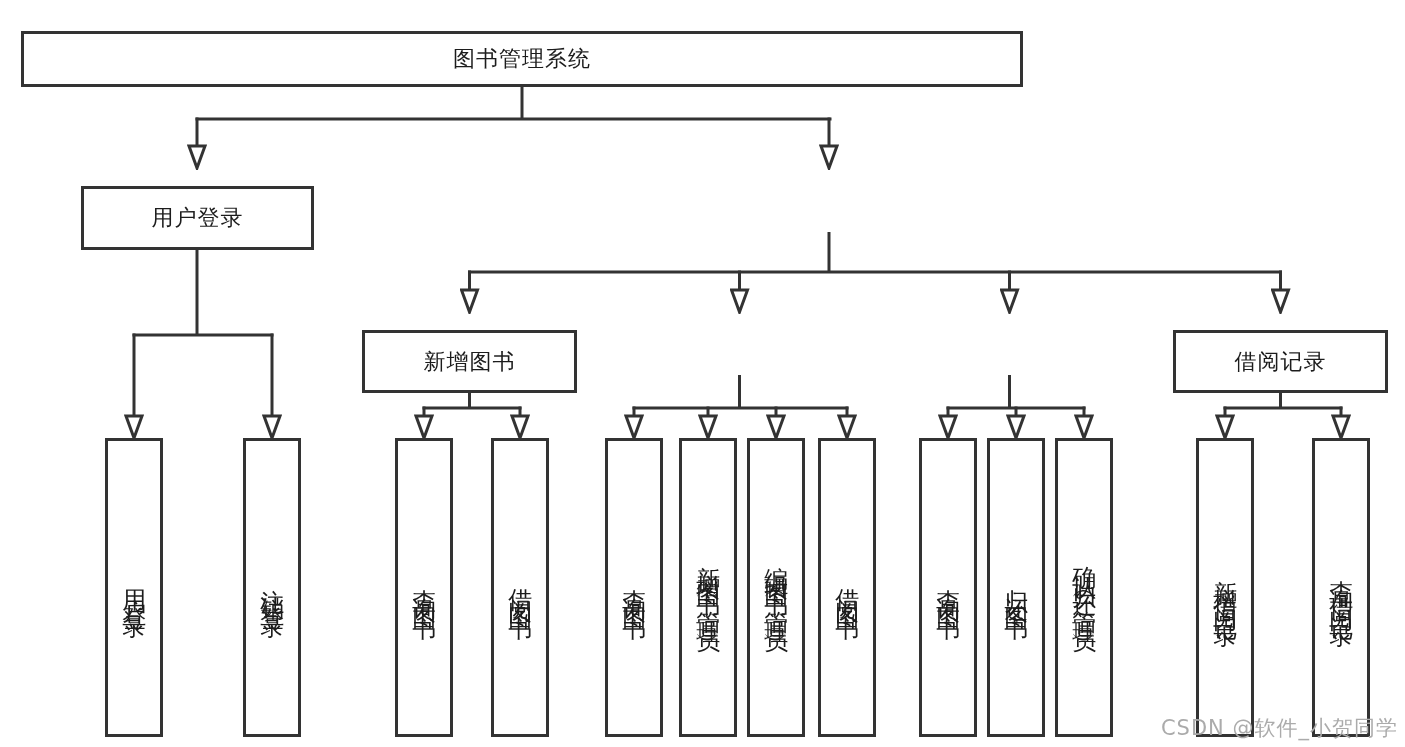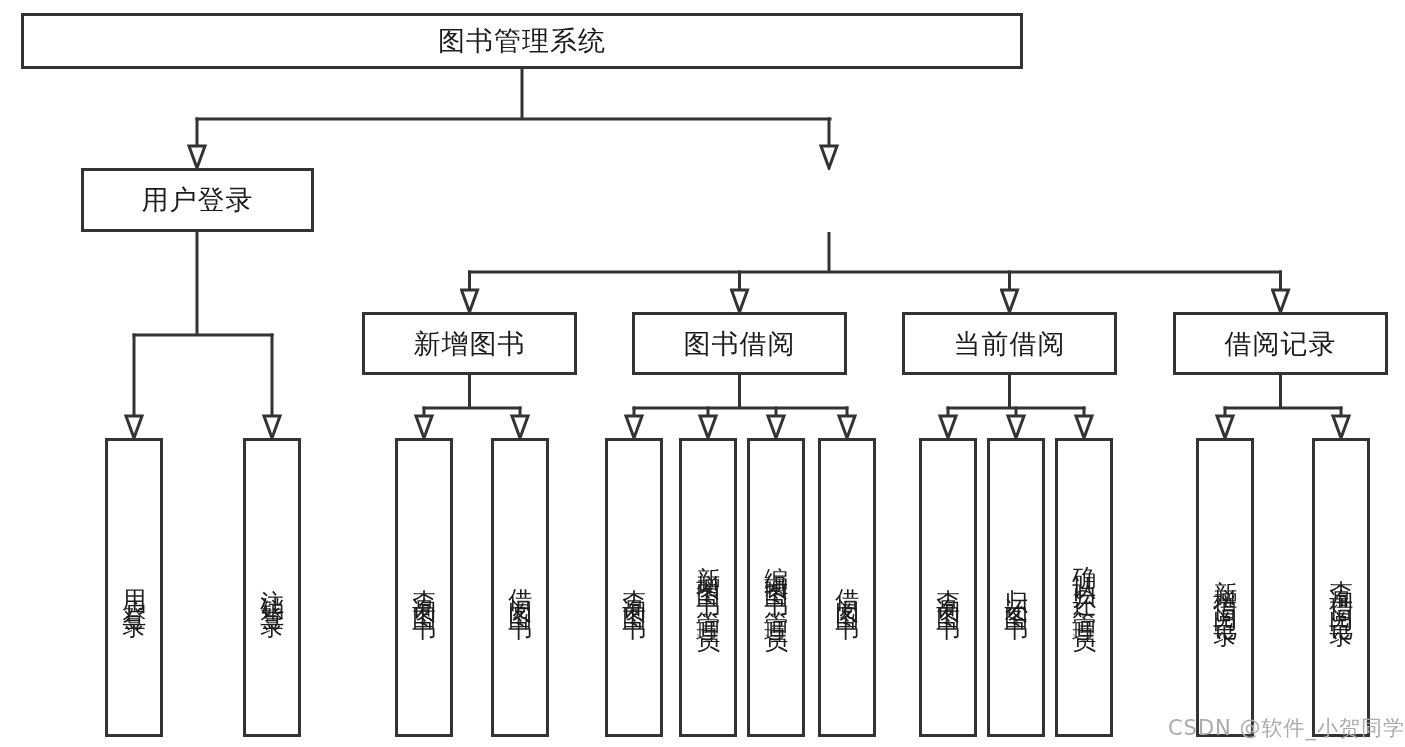--- a/index.html
+++ b/index.html
@@ -14,31 +14,31 @@
   .wires{position:absolute;left:0;top:0;width:1405px;height:747px;}
   .wires path{stroke:#333333;stroke-width:3;fill:none;}
   .node{
     position:absolute;
     box-sizing:border-box;
     border:3px solid #333333;
     background:#ffffff;
     display:flex;align-items:center;justify-content:center;
     color:#1c1c1c;
   }
-  .node-h{font-size:27px;letter-spacing:1px;white-space:nowrap;}
+  .node-h{font-size:22px;letter-spacing:1px;white-space:nowrap;margin-top:18px;}
   .node-v{
     writing-mode:vertical-rl;
     text-orientation:mixed;
     font-size:24px;
     letter-spacing:9px;
     line-height:1.1;
   }
   .watermark{
     position:absolute;
-    right:0;bottom:5px;
+    right:7px;bottom:5px;
     font-size:21px;
     color:#ababab;
     letter-spacing:1px;
     white-space:nowrap;
   }
 </style>
 </head>
 <body>
 
 <div class="canvas">
@@ -89,22 +89,20 @@
     <path d="M1223.5,408 H1342.5"></path>
     <path d="M1225,406.5 V416" marker-end="url(#arrow)"></path>
     <path d="M1341,406.5 V416" marker-end="url(#arrow)"></path>
   </svg>
 
   <div class="node node-h" style="left:21px;top:13px;width:1002px;height:56px">图书管理系统</div>
 
   <div class="node node-h" style="left:81px;top:168px;width:233px;height:64px">用户登录</div>
 
   <div class="node node-h" style="left:362px;top:312px;width:215px;height:63px">新增图书</div>
-  <div class="node node-h" style="left:632px;top:312px;width:215px;height:63px">图书借阅</div>
-  <div class="node node-h" style="left:902px;top:312px;width:215px;height:63px">当前借阅</div>
   <div class="node node-h" style="left:1173px;top:312px;width:215px;height:63px">借阅记录</div>
 
   <div class="node node-v" style="left:105px;top:438px;width:58px;height:299px">用户登录</div>
   <div class="node node-v" style="left:243px;top:438px;width:58px;height:299px">注销登录</div>
 
   <div class="node node-v" style="left:395px;top:438px;width:58px;height:299px">查询图书</div>
   <div class="node node-v" style="left:491px;top:438px;width:58px;height:299px">借阅图书</div>
 
   <div class="node node-v" style="left:605px;top:438px;width:58px;height:299px">查询图书</div>
   <div class="node node-v" style="left:679px;top:438px;width:58px;height:299px">新增图书（管理员）</div>

